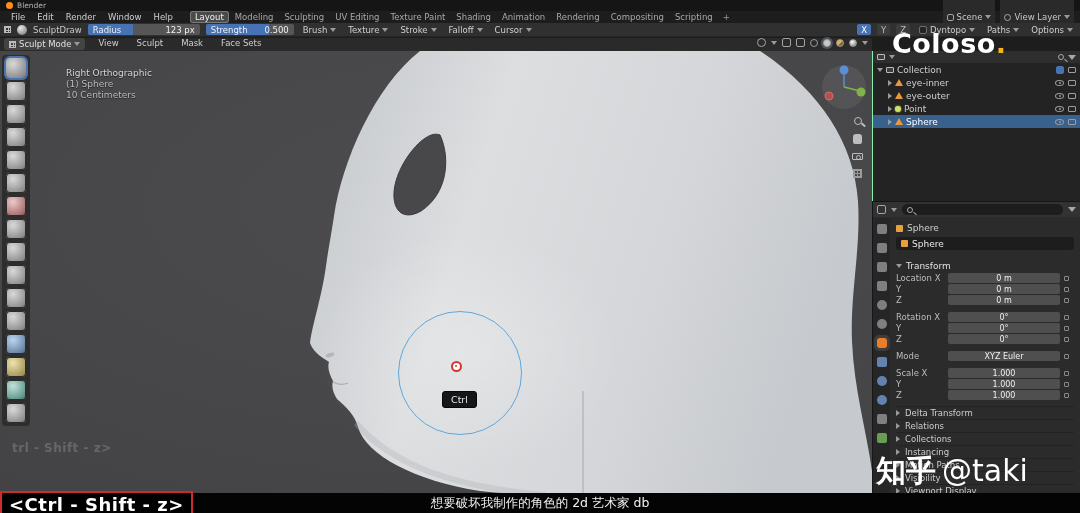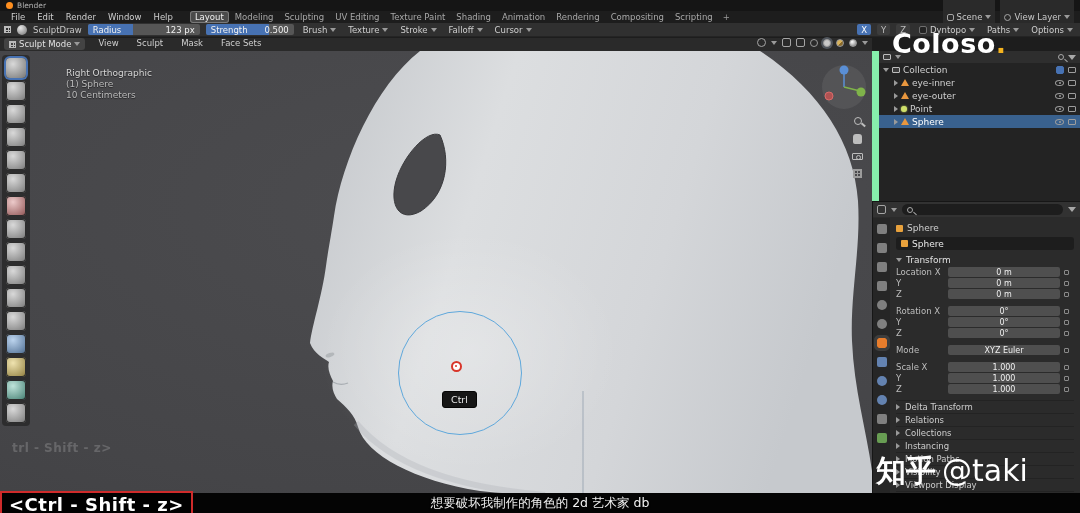--- a/index.html
+++ b/index.html
@@ -81,21 +81,21 @@
     border:1.5px solid #5fa8dc; border-radius:50%; }
   .brush-dot { position:absolute; left:451px; top:310px; width:11px; height:11px; border-radius:50%;
     border:2.5px solid #d8352a; background:#fff; }
   .brush-dot::after { content:""; position:absolute; left:2px; top:2px; width:2px; height:2px; border-radius:50%; background:#d8352a;}
   .tooltip { position:absolute; left:442px; top:340px; background:#161616; border:1px solid #060606;
     border-radius:3px; color:#e8e8e8; font-size:9.5px; padding:2px 8px; }
   .ghost-key { position:absolute; left:12px; top:390px; font-size:12px; font-weight:bold;
     color:rgba(225,225,225,.22); letter-spacing:.5px;}
   
   .outliner { position:absolute; left:872px; top:51px; width:208px; height:150px;
-    background:#232323; border-left:7px solid #86efac; z-index:20; }
+    background:#232323; border-left:1px solid #86efac; z-index:20; }
   .ol-header { height:12px; background:#2e2e2e; display:flex; align-items:center; gap:4px; padding:0 4px;}
   .mag { width:6px; height:6px; border:1px solid #a8a8a8; border-radius:50%; position:relative; display:inline-block;}
   .mag::after { content:""; position:absolute; left:5px; top:5px; width:4px; height:1px; background:#a8a8a8; transform:rotate(40deg);}
   .funnel { width:0; height:0; border-left:4px solid transparent; border-right:4px solid transparent; border-top:5px solid #a8a8a8; display:inline-block;}
   .ol-row { height:13px; display:flex; align-items:center; gap:3px; padding:0 4px; color:#cfcfcf;}
   .ol-row.sel { background:#39618e; color:#fff; }
   .indent1 { width:8px; }
   .tri-mesh { width:0; height:0; border-left:4px solid transparent; border-right:4px solid transparent; border-bottom:7px solid #e9973e; display:inline-block;}
   .light-ic { width:6px; height:6px; border-radius:50%; background:#cfe06a; box-shadow:0 0 2px #cfe06a; display:inline-block;}
   .col-ic { width:8px; height:6px; border:1px solid #bdbdbd; border-radius:1px; background:#3d3d3d; display:inline-block;}
@@ -113,21 +113,21 @@
   .ptab { width:10px; height:10px; border-radius:2px; background:#8f8f8f; opacity:.85;}
   .ptab.round { border-radius:50%; }
   .ptab.green { background:#74b35c; }
   .ptab.blue { background:#6f93c9; }
   .ptab.active { background:#e87d2c; outline:3px solid #3d3d3d; opacity:1;}
   .pr-content { position:absolute; left:17px; top:16px; right:0; bottom:0; padding:4px 6px 0 6px; overflow:hidden;}
   .crumb { display:flex; align-items:center; gap:4px; height:12px; color:#cfcfcf;}
   .obj-ic { width:7px; height:7px; background:#e8a13c; border-radius:1px; display:inline-block;}
   .name-field { margin-top:3px; height:13px; background:#1d1d1d; border-radius:3px;
     display:flex; align-items:center; gap:4px; padding:0 5px; color:#e8e8e8;}
-  .sec-head { display:flex; align-items:center; gap:4px; height:13px; margin-top:3px; color:#e0e0e0; }
+  .sec-head { display:flex; align-items:center; gap:4px; height:13px; margin-top:9px; color:#e0e0e0; }
   .frow { display:flex; align-items:center; height:10px; margin-top:1px; }
   .frow .lbl { width:52px; text-align:left; padding-right:5px; color:#bdbdbd; font-size:8.5px;}
   .frow .val { width:112px; height:9.5px; background:#4f4f4f; border-radius:2px;
     display:flex; align-items:center; justify-content:center; color:#f0f0f0; font-size:8px;}
   .frow .lock { width:5px; height:5px; border:1px solid #8a8a8a; border-radius:1px; margin-left:4px;}
   .gap { height:6px; }
   .sec-row { display:flex; align-items:center; gap:5px; height:13px; border-top:1px solid #232323; color:#cdcdcd; font-size:8.5px;}
   
   .coloso { position:absolute; left:892px; top:28px; z-index:40; color:#fff;
     font-size:27px; font-weight:800; letter-spacing:.5px; }

